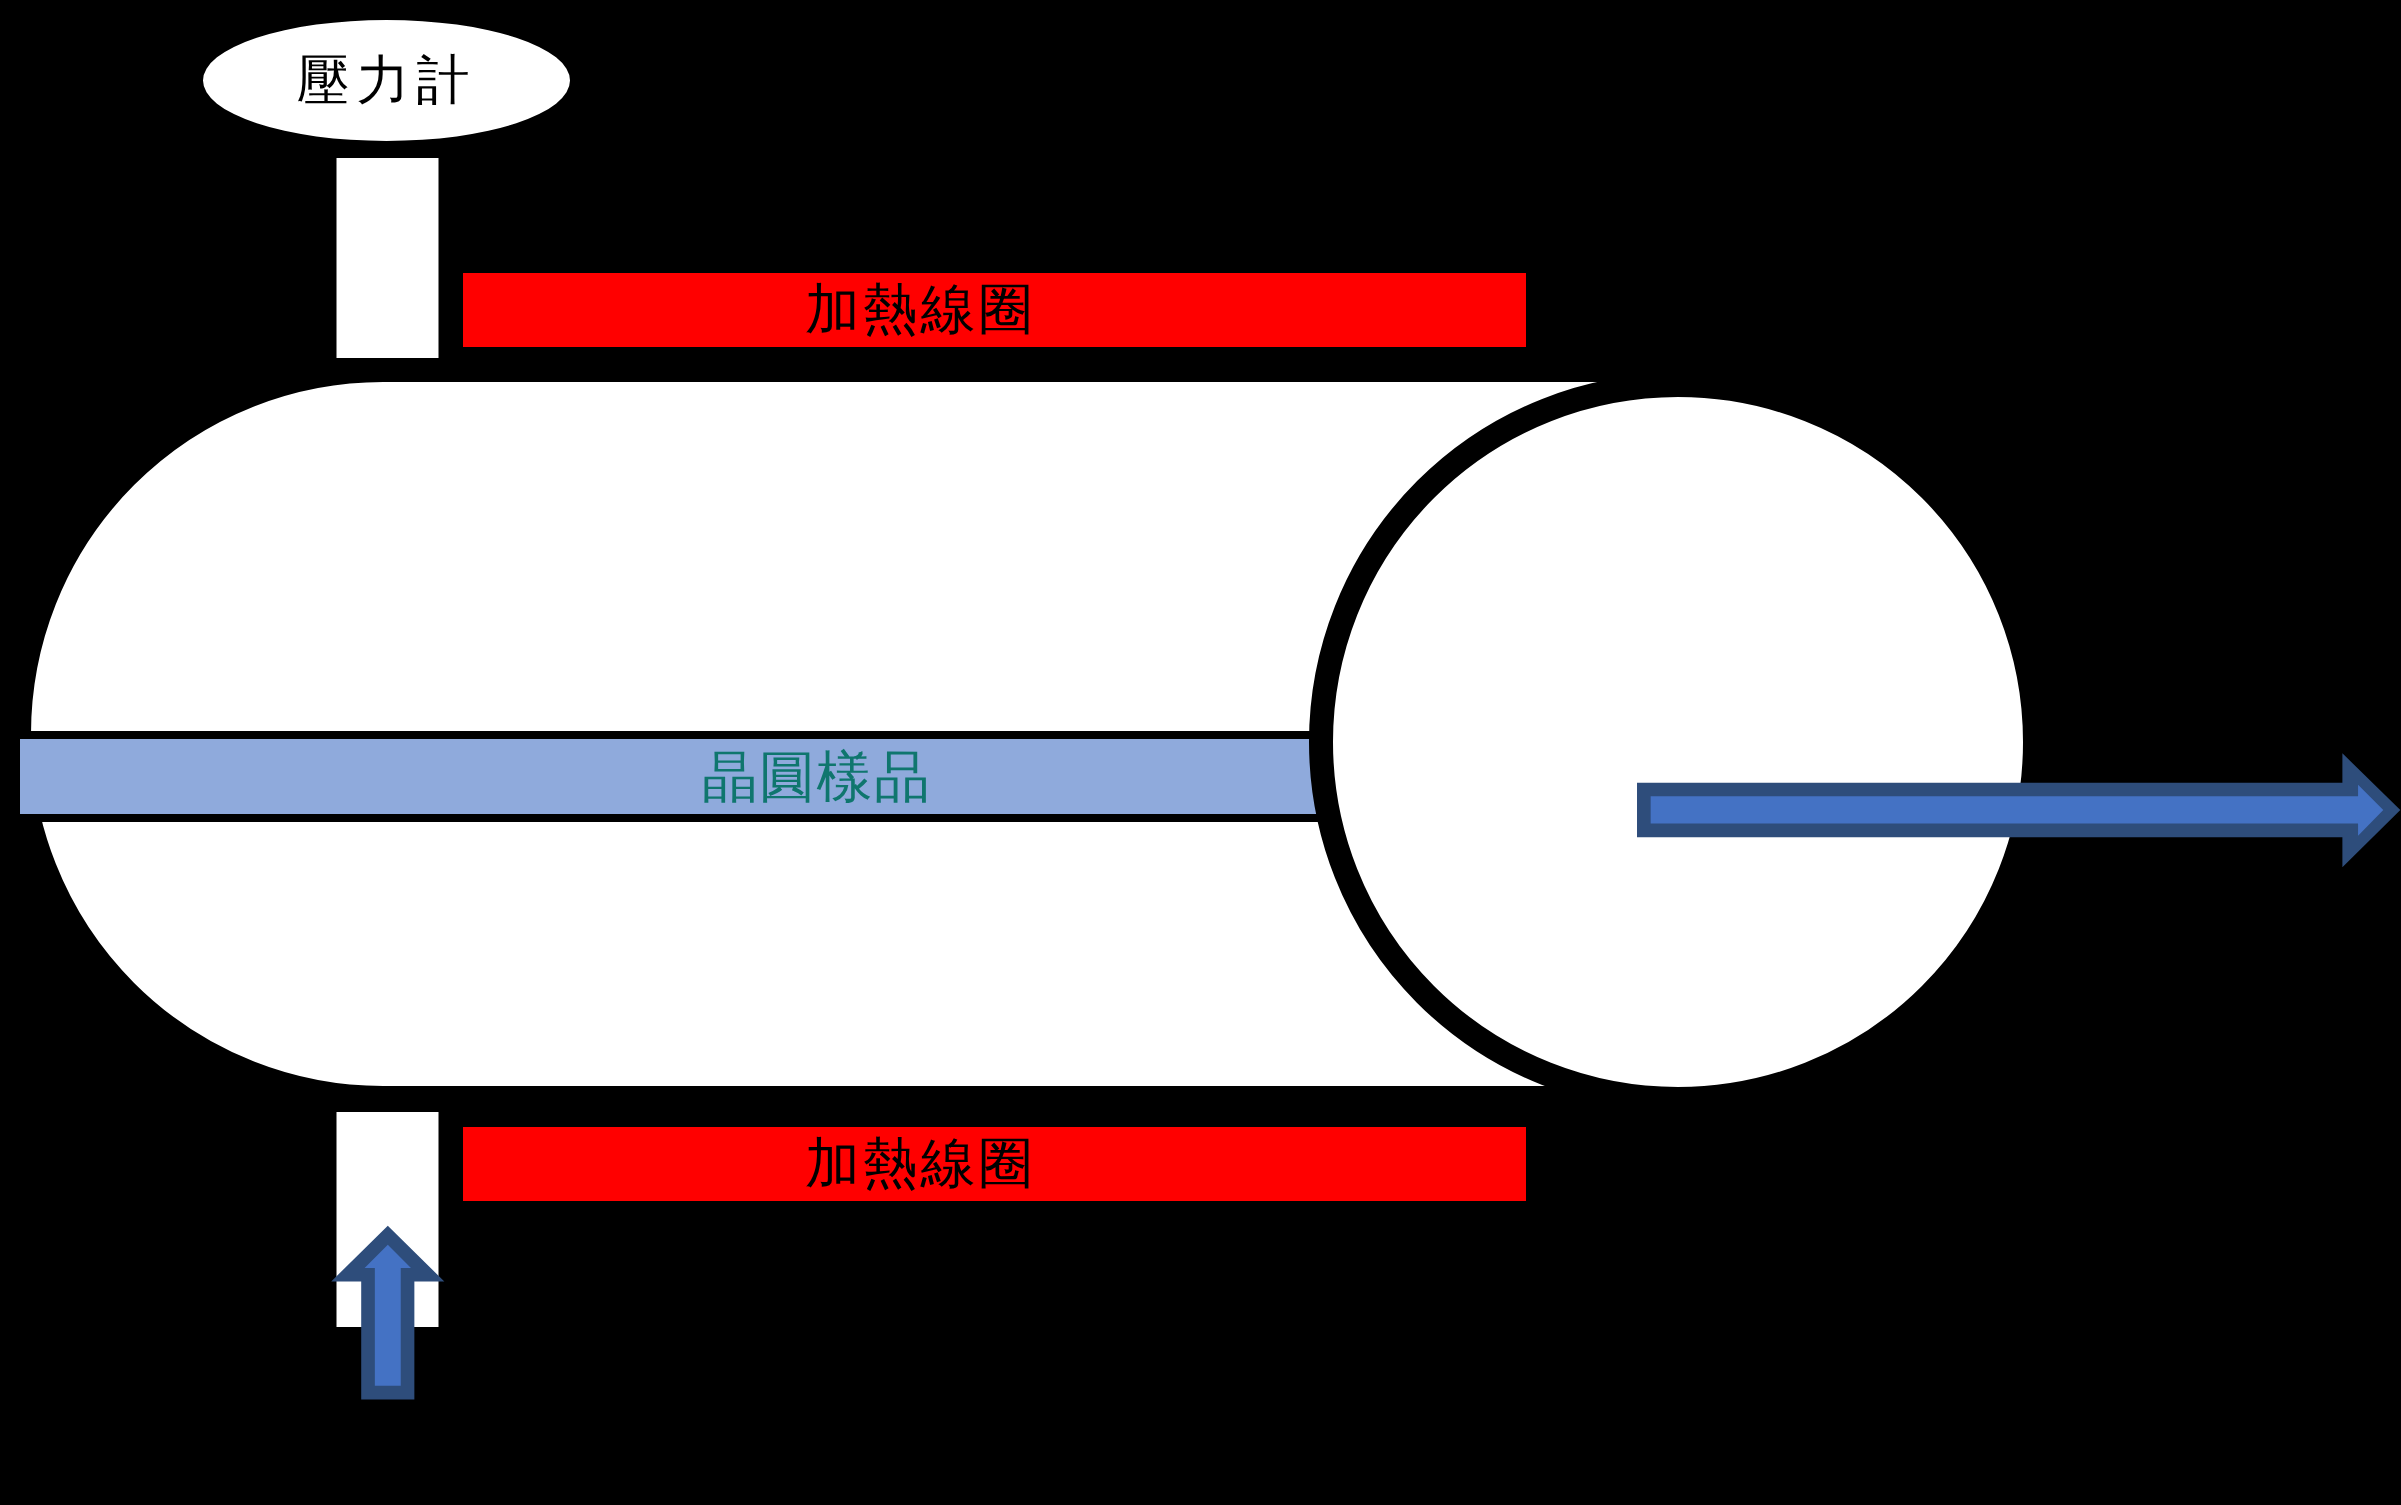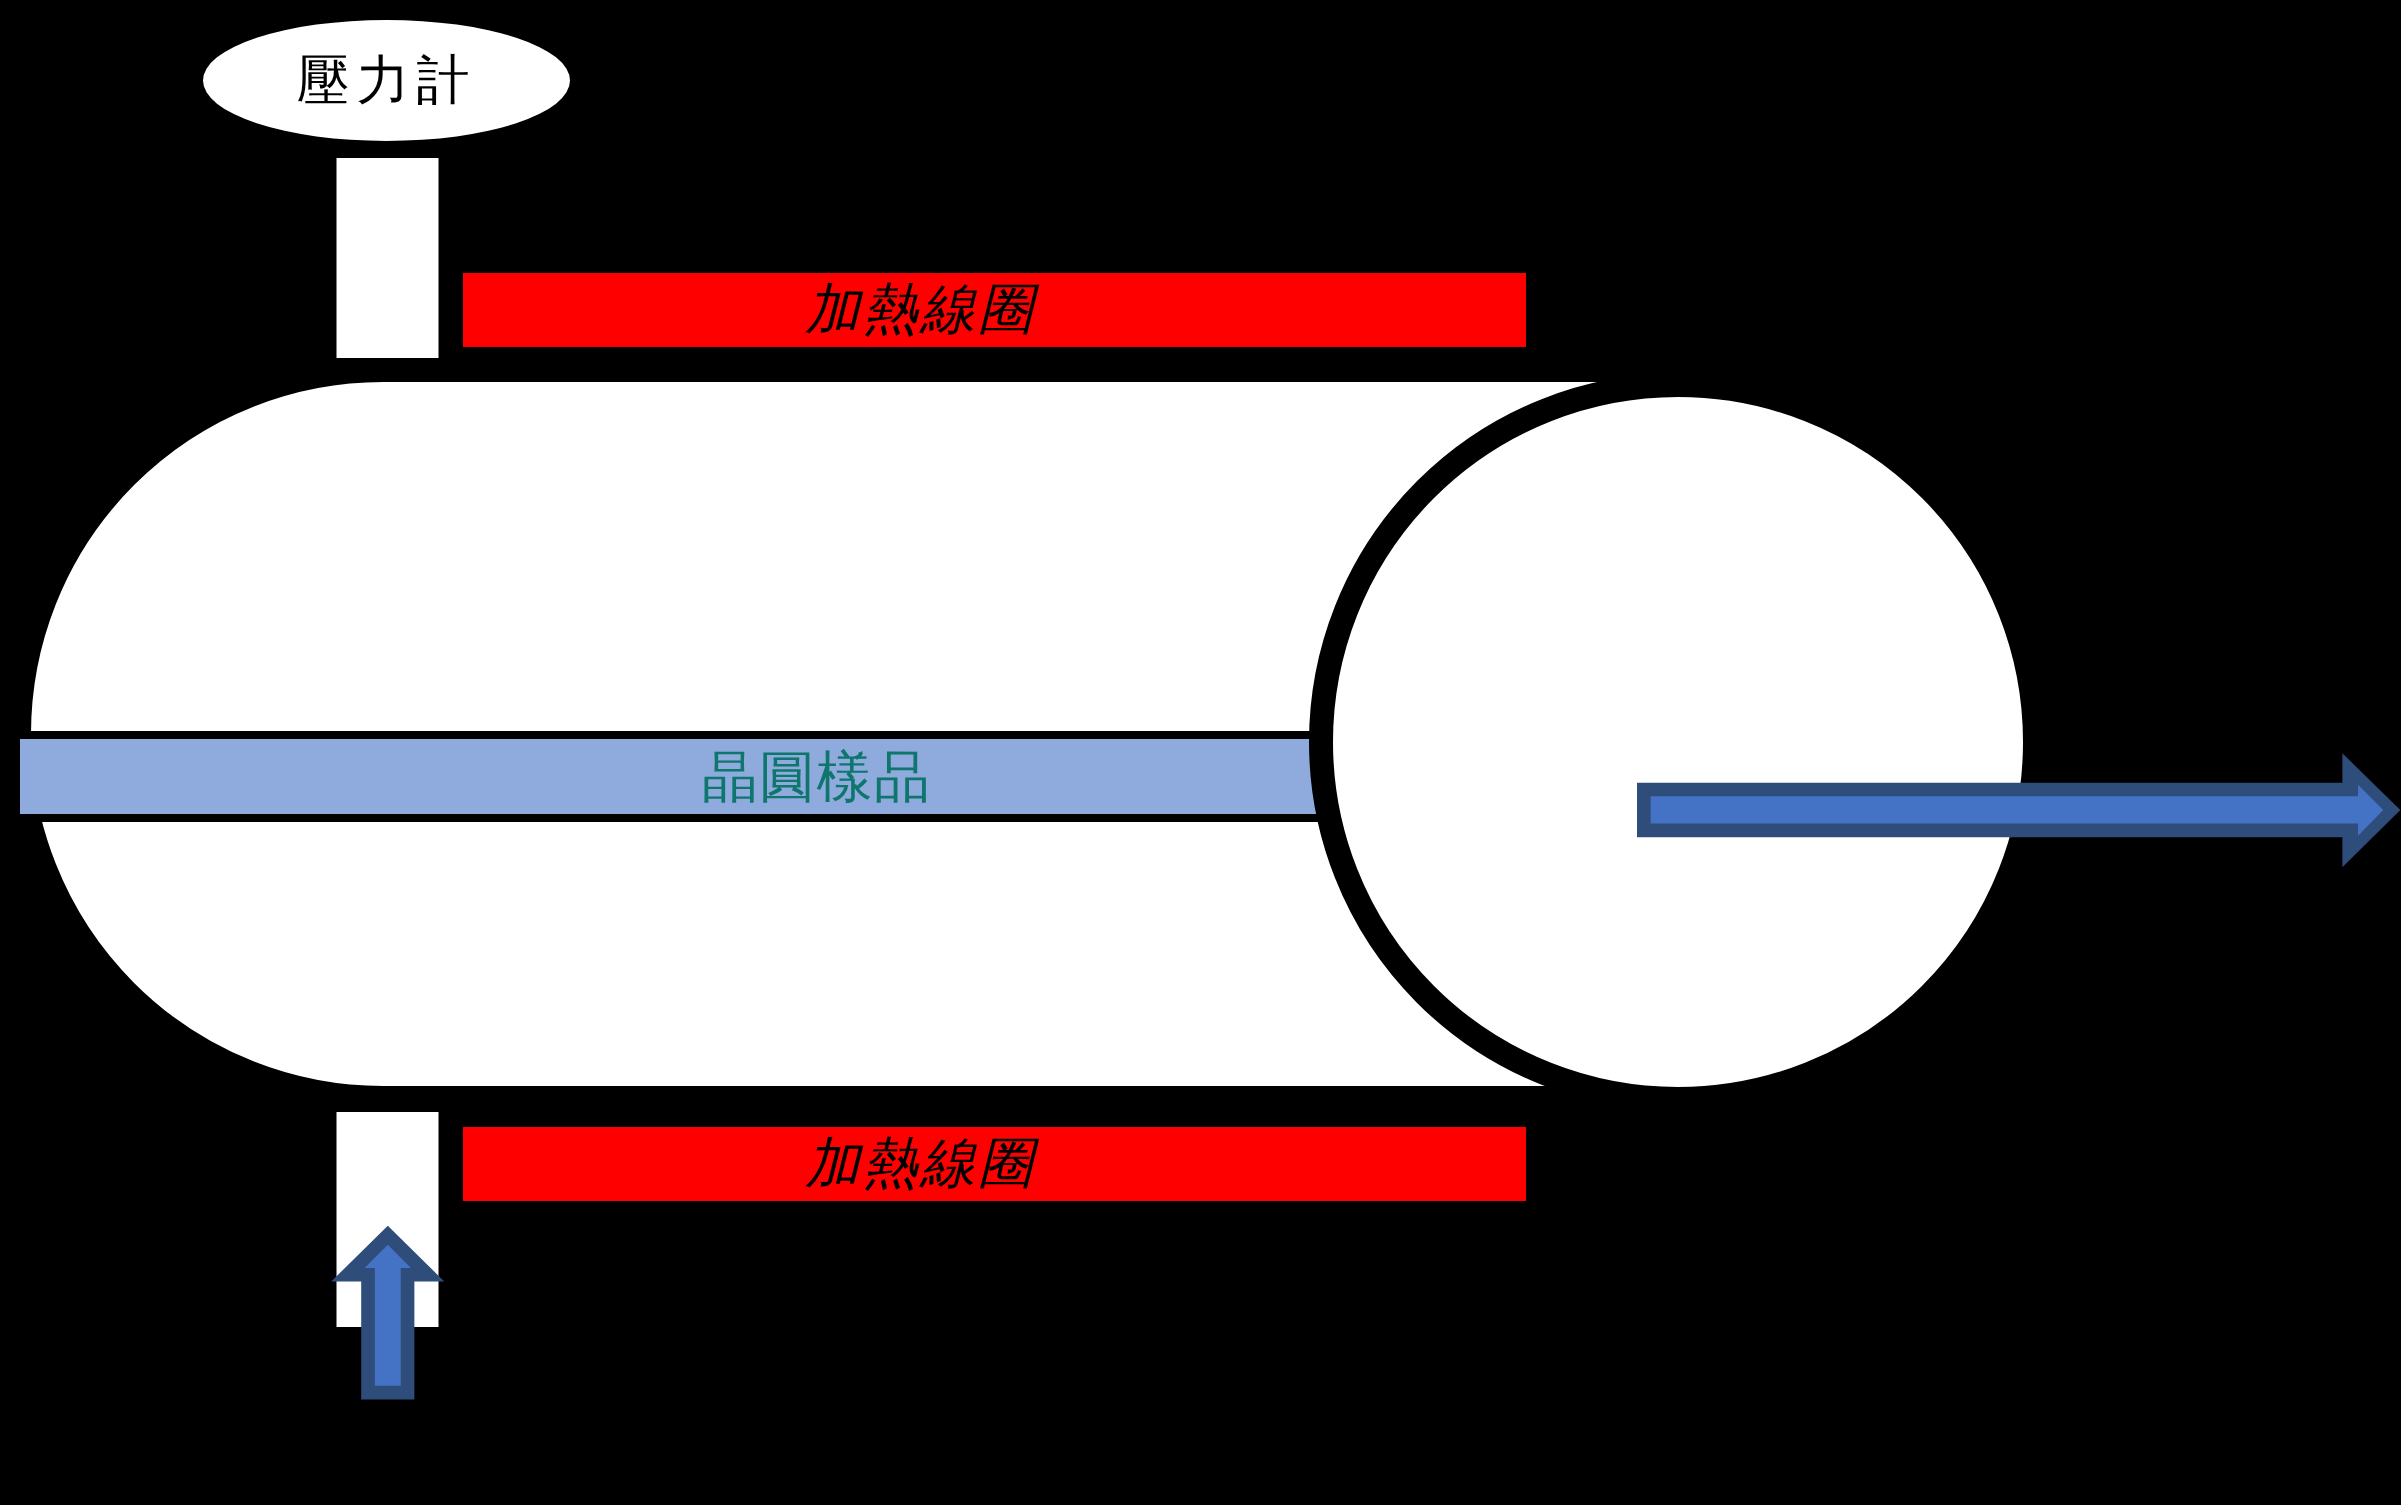--- a/index.html
+++ b/index.html
@@ -32,21 +32,20 @@
   .coil{
     background:#ff0000;
     left:463px;width:1063px;height:74px;
   }
   .coil-top{top:273px;}
   .coil-bottom{top:1127px;}
   .coil-label{
     left:648px;width:545px;height:74px;line-height:74px;
     text-align:center;font-size:55px;letter-spacing:2.7px;color:#000;
     white-space:nowrap;
-    font-style:italic;
   }
   .coil-label-top{top:273px;}
   .coil-label-bottom{top:1127px;}
   
   .tube{
     left:6.8px;top:358px;width:1629px;height:704px;
     background:#ffffff;border:24px solid #000;
     border-radius:376px 0 0 376px;
   }
   

